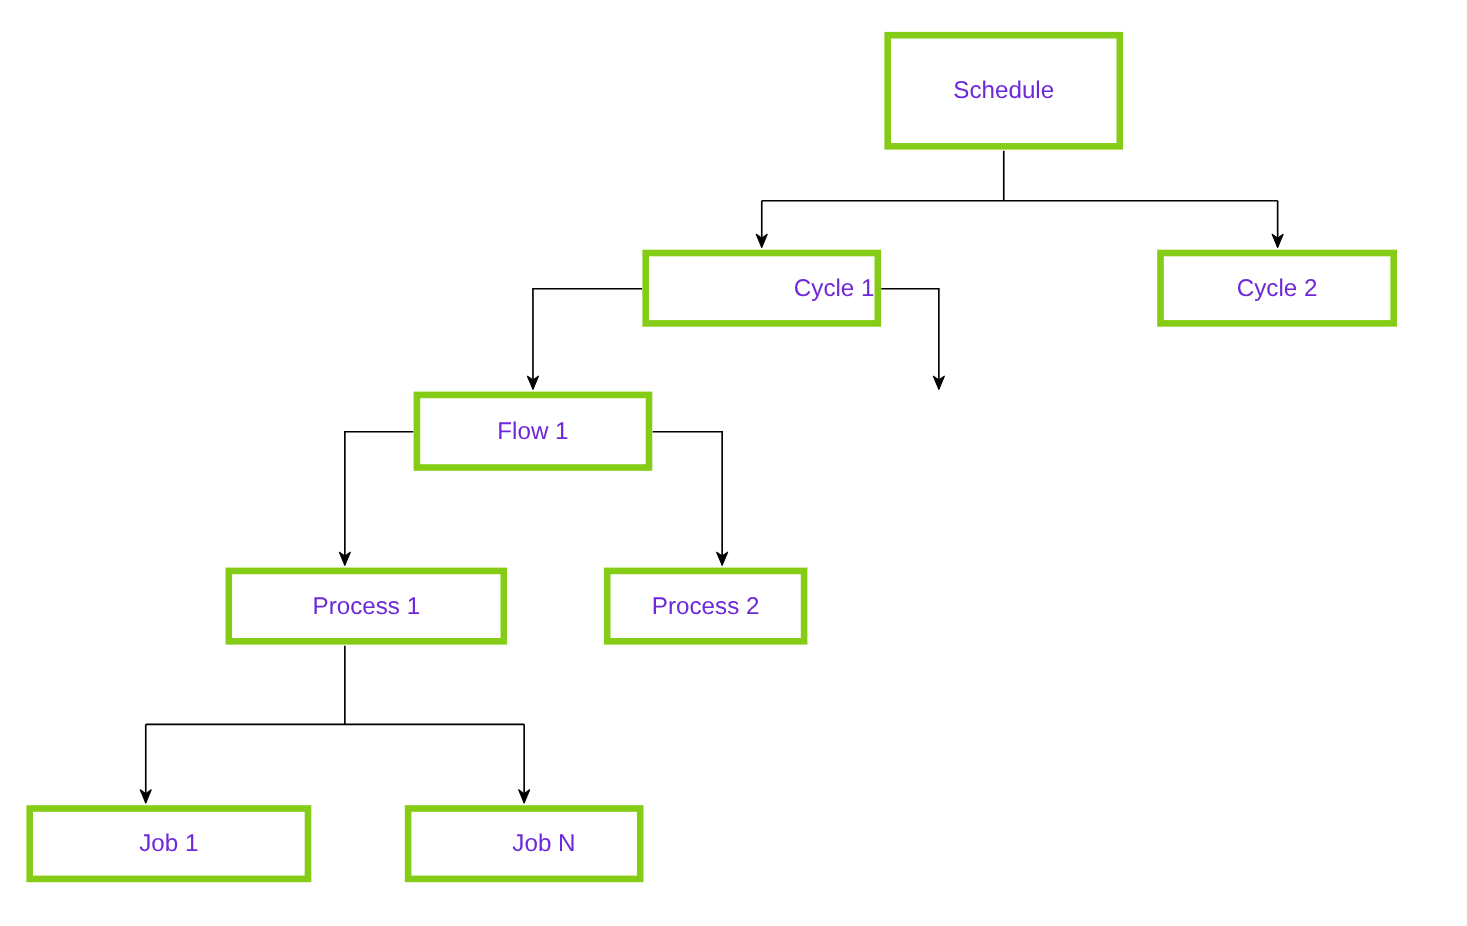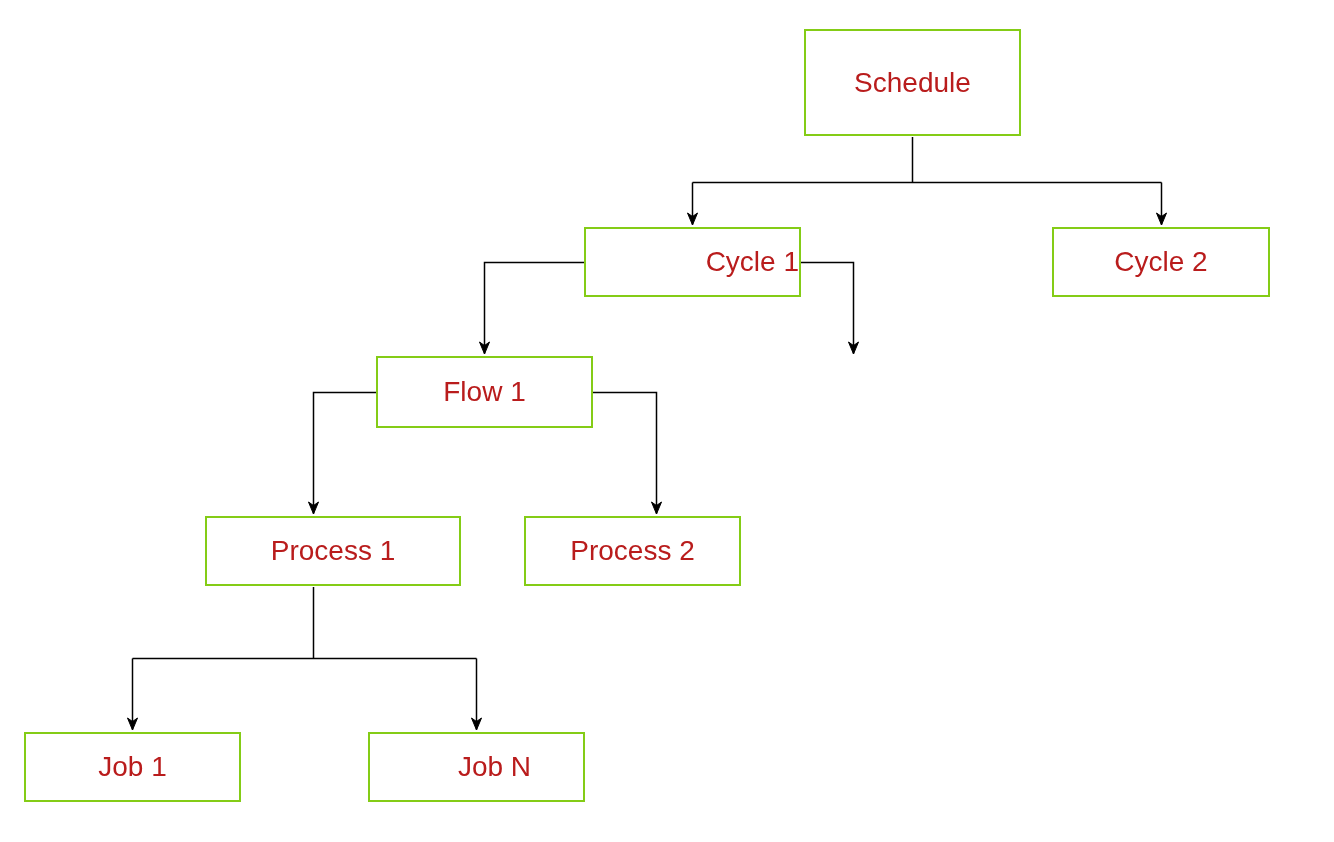--- a/index.html
+++ b/index.html
@@ -24,23 +24,23 @@
     height: 842px;
     display: block;
   }
   .node {
     position: absolute;
     display: flex;
     align-items: center;
     justify-content: center;
     box-sizing: border-box;
     background: #ffffff;
-    border: 2px solid #84cc16;
-    color: #b91c1c;
-    font-size: 28px;
+    border: 6px solid #84cc16;
+    color: #6d28d9;
+    font-size: 22px;
     line-height: 1.2;
     text-align: center;
     white-space: nowrap;
   }
   .node span {
     pointer-events: none;
   }
 </style>
 </head>
 <body>
@@ -85,25 +85,25 @@
 
   <div class="node" style="left:376px; top:356px; width:217px; height:72px;">
     <span>Flow 1</span>
   </div>
 
 
   <div class="node" style="left:205px; top:516px; width:256px; height:70px;">
     <span>Process 1</span>
   </div>
 
-  <div class="node" style="left:524px; top:516px; width:217px; height:70px;text-align:right;">
+  <div class="node" style="left:549px; top:516px; width:185px; height:70px;text-align:right;">
     <span>Process 2</span>
   </div>
 
-  <div class="node" style="left:24px; top:732px; width:217px; height:70px;">
+  <div class="node" style="left:24px; top:732px; width:259px; height:70px;">
     <span>Job 1</span>
   </div>
 
   <div class="node" style="left:368px; top:732px; width:217px; height:70px;padding-left:36px;">
     <span>Job N</span>
   </div>
 
 </div>
 
 </body></html>

